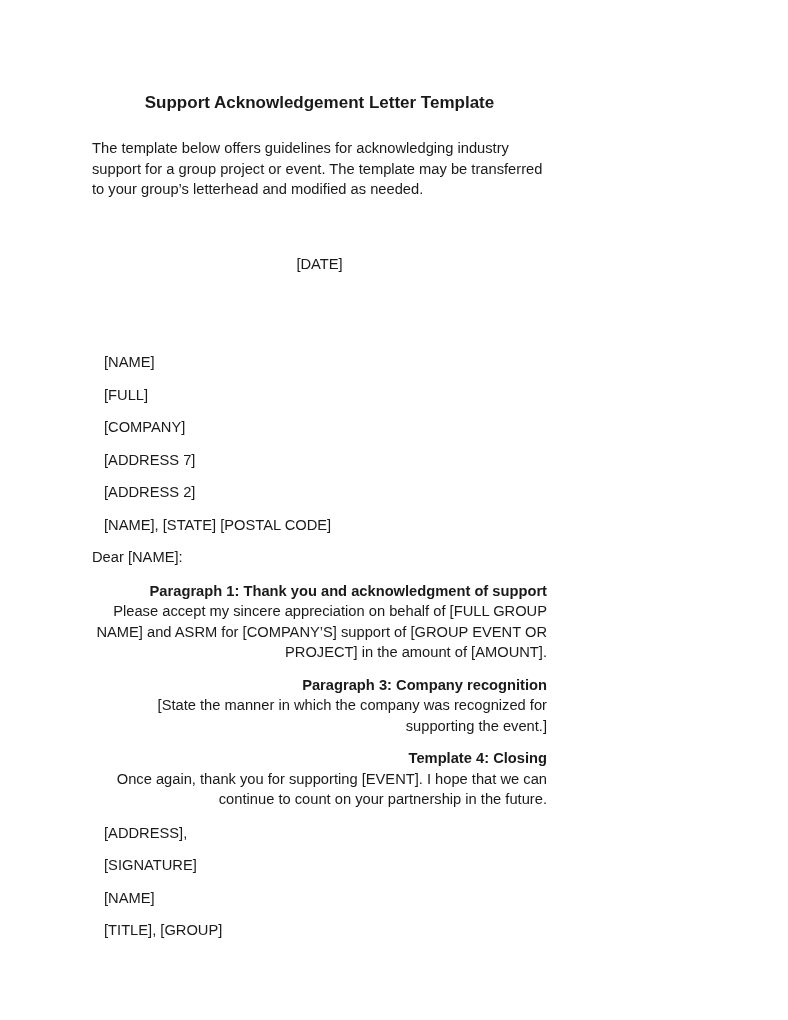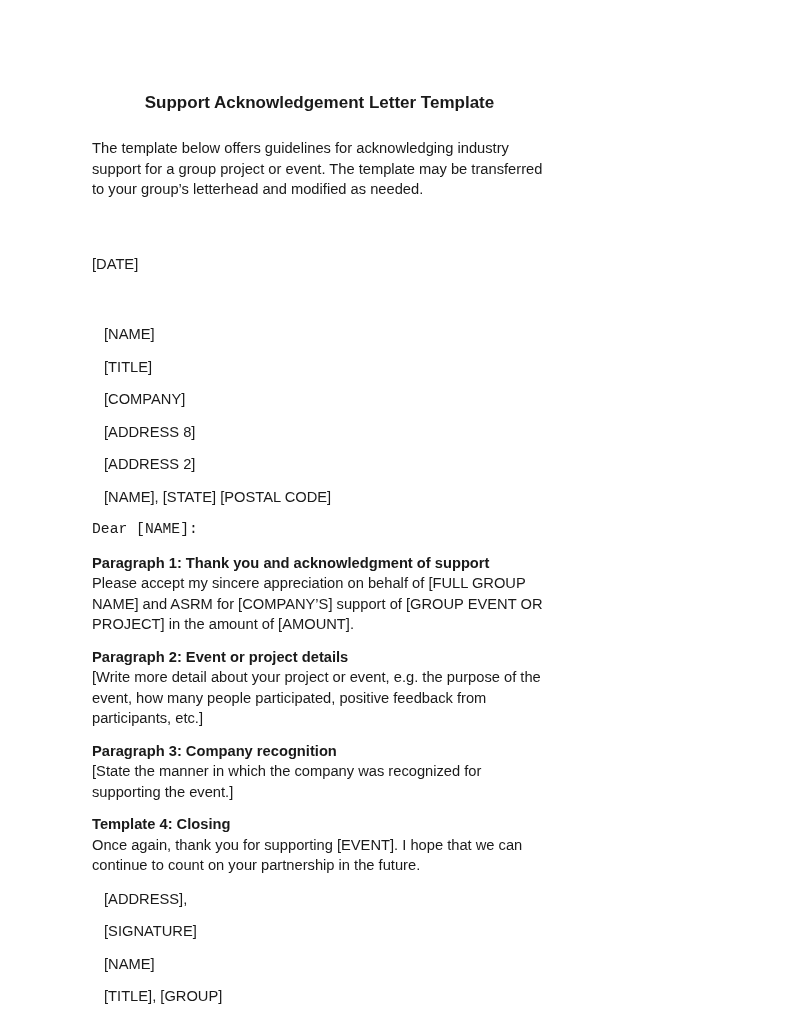--- a/index.html
+++ b/index.html
@@ -24,38 +24,39 @@
     text-align: center;
     font-weight: bold;
     font-size: 17px;
     line-height: 22px;
     margin: 0 0 24px 0;
   }
   .intro {
     margin: 12px 0 54px 0;
   }
   .date-line {
-    margin: 0 0 50px 0;
+    margin: 0 0 78px 0;
+    text-align: center;
   }
   .recipient-block {
     margin: 0 0 12px 0;
   }
   .recipient-block p,
   .closing-block p {
     margin: 12px;
   }
   .salutation {
     margin: 0 0 13px 0;
-    font-family: Liberation Mono, monospace;
   }
   .para-section {
     margin: 0 0 12px 0;
   }
   .para-section p {
     margin: 0;
+    text-align: right;
   }
   .para-heading {
     font-weight: bold;
   }
   .closing-block {
     margin: 13px 0 0 0;
   }
 </style>
 </head>
 <body>
@@ -63,38 +64,34 @@
 <div class="page">
 
   <h1 class="doc-title">Support Acknowledgement Letter Template</h1>
 
   <p class="intro">The template below offers guidelines for acknowledging industry support for a group project or event. The template may be transferred to your group’s letterhead and modified as needed.</p>
 
   <p class="date-line">[DATE]</p>
 
   <div class="recipient-block">
     <p>[NAME]</p>
-    <p>[TITLE]</p>
+    <p>[FULL]</p>
     <p>[COMPANY]</p>
-    <p>[ADDRESS 8]</p>
+    <p>[ADDRESS 7]</p>
     <p>[ADDRESS 2]</p>
     <p>[NAME], [STATE] [POSTAL CODE]</p>
   </div>
 
   <p class="salutation">Dear [NAME]:</p>
 
   <div class="para-section">
     <p class="para-heading">Paragraph 1: Thank you and acknowledgment of support</p>
     <p>Please accept my sincere appreciation on behalf of [FULL GROUP NAME] and ASRM for [COMPANY’S] support of [GROUP EVENT OR PROJECT] in the amount of [AMOUNT].</p>
   </div>
 
-  <div class="para-section">
-    <p class="para-heading">Paragraph 2: Event or project details</p>
-    <p>[Write more detail about your project or event, e.g. the purpose of the event, how many people participated, positive feedback from participants, etc.]</p>
-  </div>
 
   <div class="para-section">
     <p class="para-heading">Paragraph 3: Company recognition</p>
     <p>[State the manner in which the company was recognized for supporting the event.]</p>
   </div>
 
   <div class="para-section">
     <p class="para-heading">Template 4: Closing</p>
     <p>Once again, thank you for supporting [EVENT]. I hope that we can continue to count on your partnership in the future.</p>
   </div>

